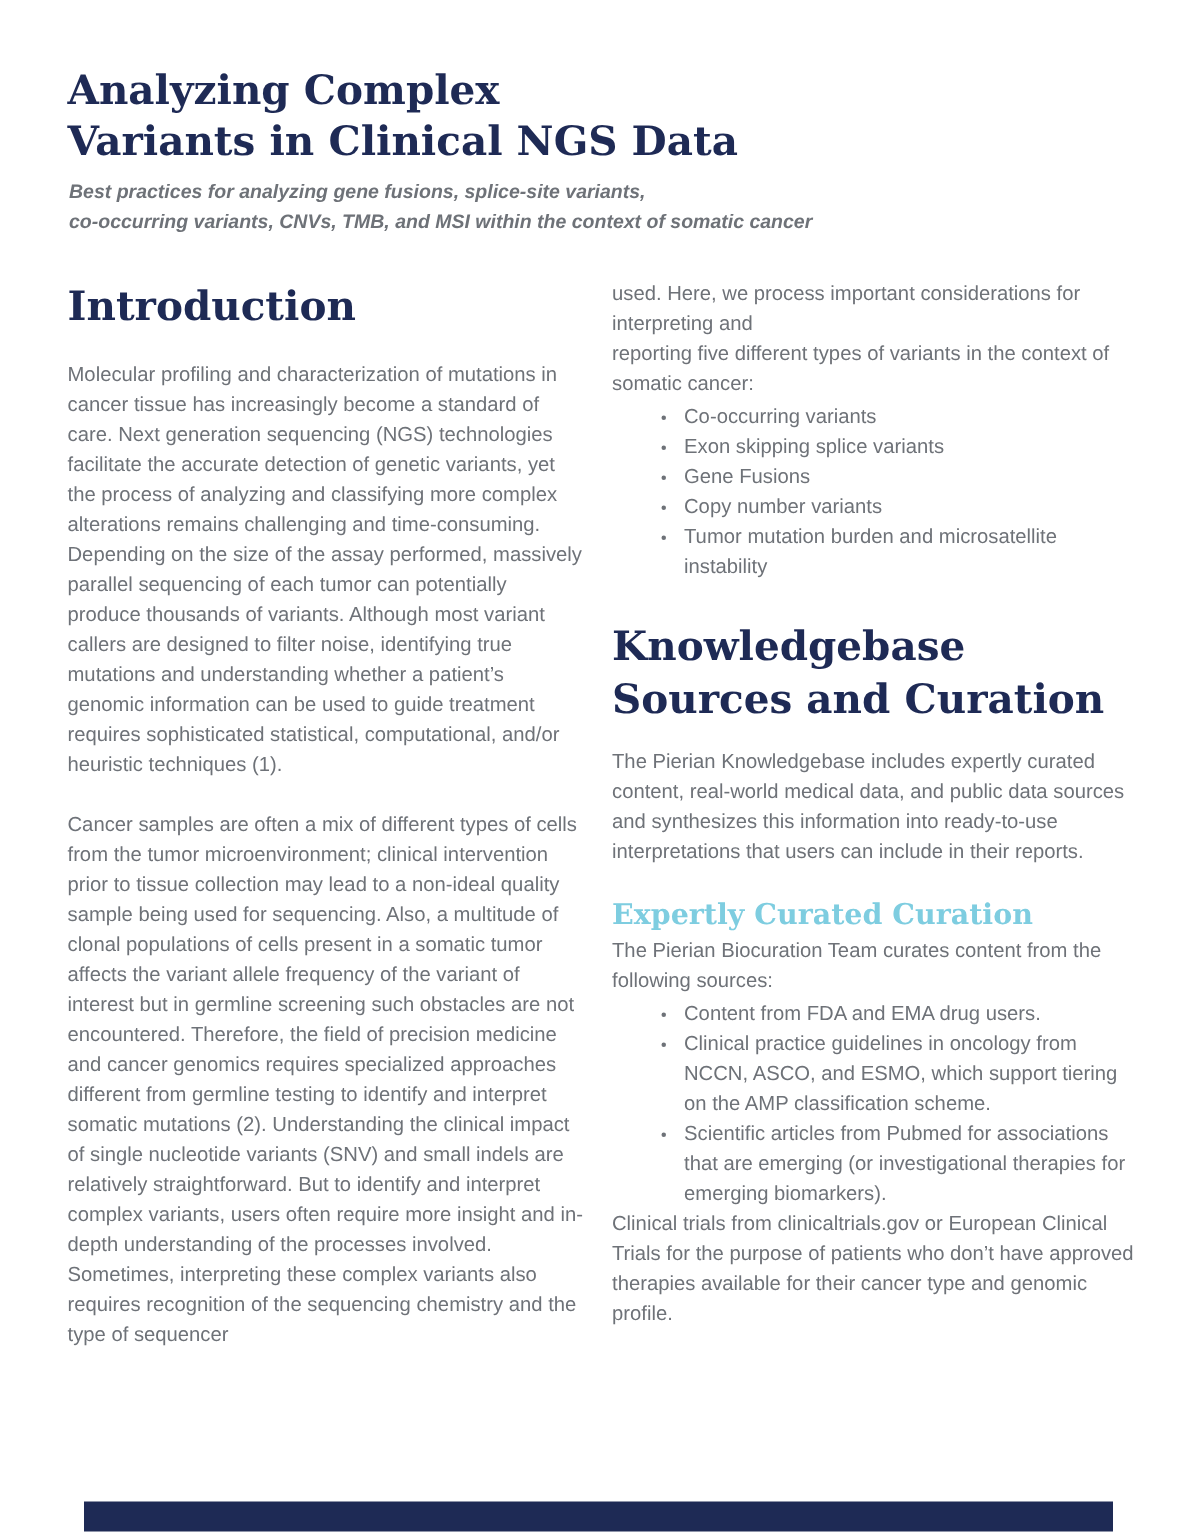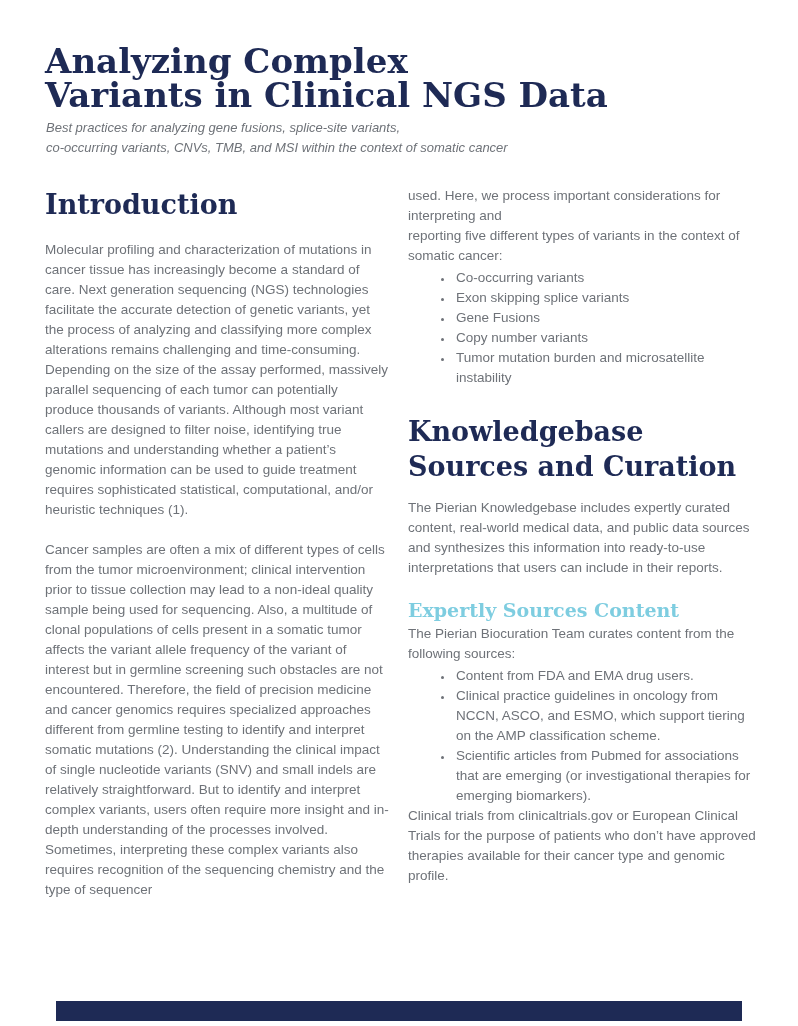--- a/index.html
+++ b/index.html
@@ -11,35 +11,36 @@
     font-family: "Liberation Sans", sans-serif;
     overflow: hidden;
   }
   .doc-title {
     position: absolute;
     left: 45px;
     top: 44px;
     margin: 0;
     font-family: "DejaVu Serif", "Liberation Serif", serif;
     font-weight: 700;
-    font-size: 34px;
+    font-size: 27px;
     line-height: 34px;
     color: #1e2a55;
     white-space: pre-line;
   }
   .doc-subtitle {
     position: absolute;
     left: 46px;
     top: 118px;
     margin: 0;
     font-style: italic;
     font-size: 13px;
     line-height: 20px;
     color: #6e7278;
     white-space: pre-line;
+    font-weight: bold;
   }
   .logo {
     position: absolute;
     left: 518px;
     top: 40px;
     display: flex;
     align-items: flex-start;
   }
   .logo-icon { width: 66px; height: 42px; margin-top: 7px; flex: 0 0 auto; }
   .logo-text {
@@ -120,21 +121,21 @@
         <li>Exon skipping splice variants</li>
         <li>Gene Fusions</li>
         <li>Copy number variants</li>
         <li>Tumor mutation burden and microsatellite instability</li>
       </ul>
 
     <h2 class="heading kb-h">Knowledgebase
 Sources and Curation</h2>
     <p class="body-text">The Pierian Knowledgebase includes expertly curated content, real-world medical data, and public data sources and synthesizes this information into ready-to-use interpretations that users can include in their reports.</p>
 
-    <h3 class="sub-h">Expertly Sources Content</h3>
+    <h3 class="sub-h">Expertly Curated Curation</h3>
     <p class="body-text tight">The Pierian Biocuration Team curates content from the following sources:</p>
     <ul class="doc-list">
         <li>Content from FDA and EMA drug users.</li>
         <li>Clinical practice guidelines in oncology from NCCN, ASCO, and ESMO, which support tiering on the AMP classification scheme.</li>
         <li>Scientific articles from Pubmed for associations that are emerging (or investigational therapies for emerging biomarkers).</li>
       </ul>
     <p class="body-text">Clinical trials from clinicaltrials.gov or European Clinical Trials for the purpose of patients who don’t have approved therapies available for their cancer type and genomic profile.</p>
   </div>
 
   <div class="footer-bar"></div>

